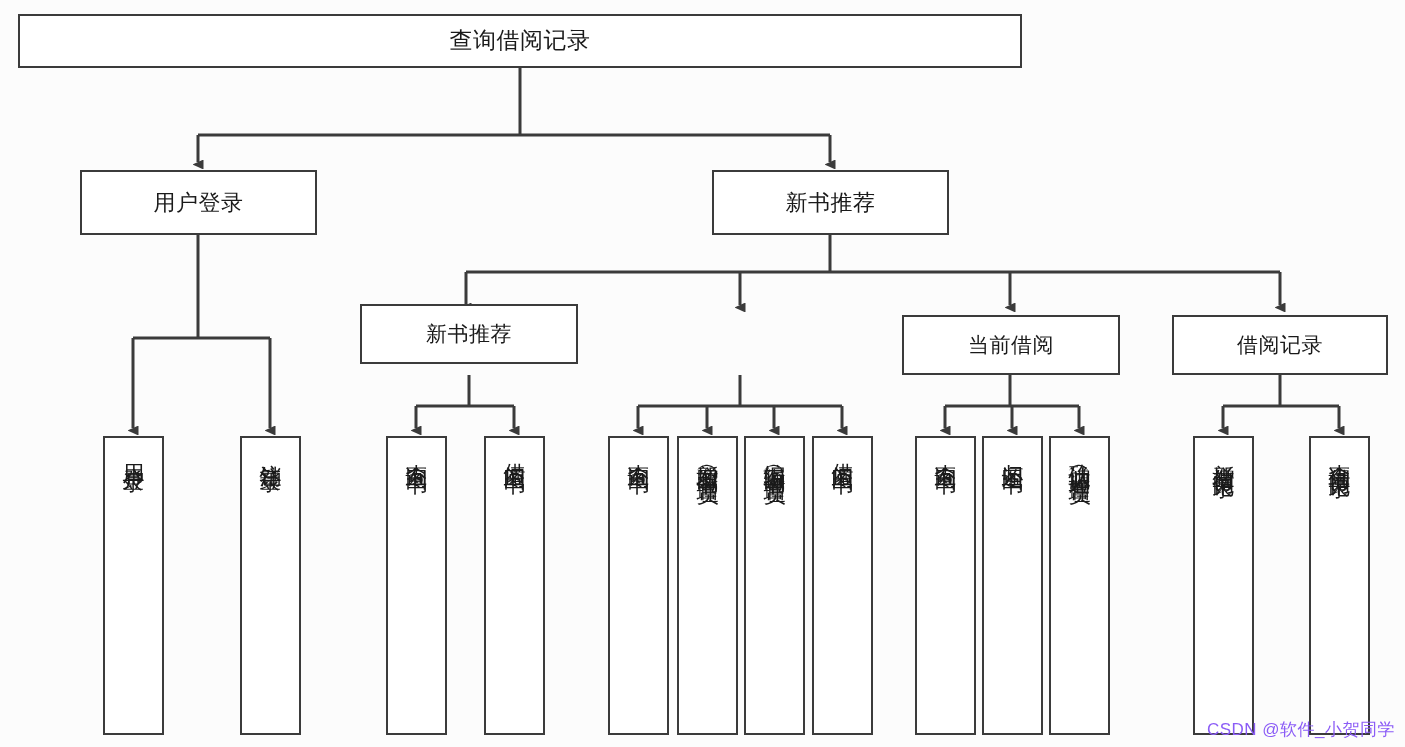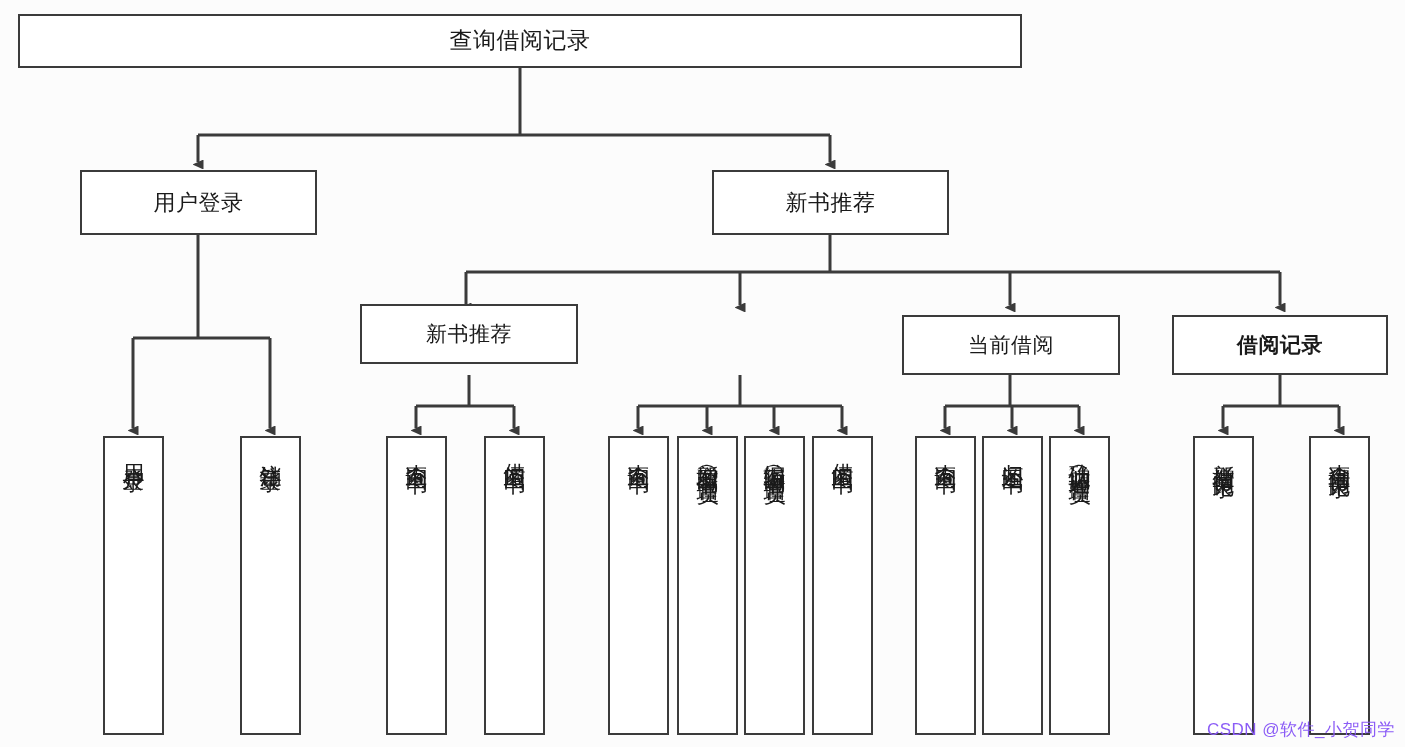--- a/index.html
+++ b/index.html
@@ -129,21 +129,21 @@
   <div class="node level1" style="left:712px; top:170px; width:237px; height:65px;">
     <span class="node-label">新书推荐</span>
   </div>
 
   <div class="node level2" style="left:360px; top:304px; width:218px; height:60px;">
     <span class="node-label">新书推荐</span>
   </div>
   <div class="node level2" style="left:902px; top:315px; width:218px; height:60px;">
     <span class="node-label">当前借阅</span>
   </div>
-  <div class="node level2" style="left:1172px; top:315px; width:216px; height:60px;font-weight:bold;">
+  <div class="node level2" style="left:1172px; top:315px; width:216px; height:60px;">
     <span class="node-label">借阅记录</span>
   </div>
 
   <div class="node leaf" style="left:103px; top:436px; width:61px; height:299px;">
     <span class="node-label">用户登录</span>
   </div>
   <div class="node leaf" style="left:240px; top:436px; width:61px; height:299px;">
     <span class="node-label">注销登录</span>
   </div>
 

